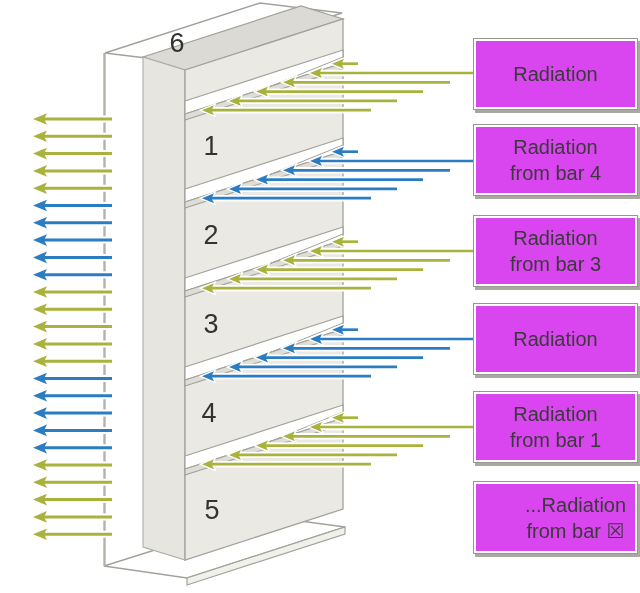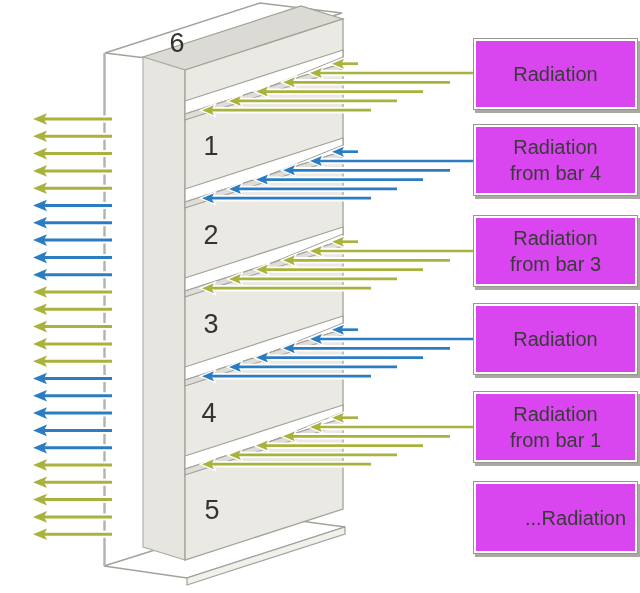--- a/index.html
+++ b/index.html
@@ -417,15 +417,16 @@
   </div>
   <div class="label-box bt3">
     <div class="l1">Radiation</div>
   </div>
   <div class="label-box bt4">
     <div class="l1">Radiation</div>
     <div class="l2">from bar 1</div>
   </div>
   <div class="label-box bt5">
     <div class="l1">...Radiation</div>
+    <div class="l2">from bar ☒</div>
   </div>
 
 </div>
 
 </body></html>

